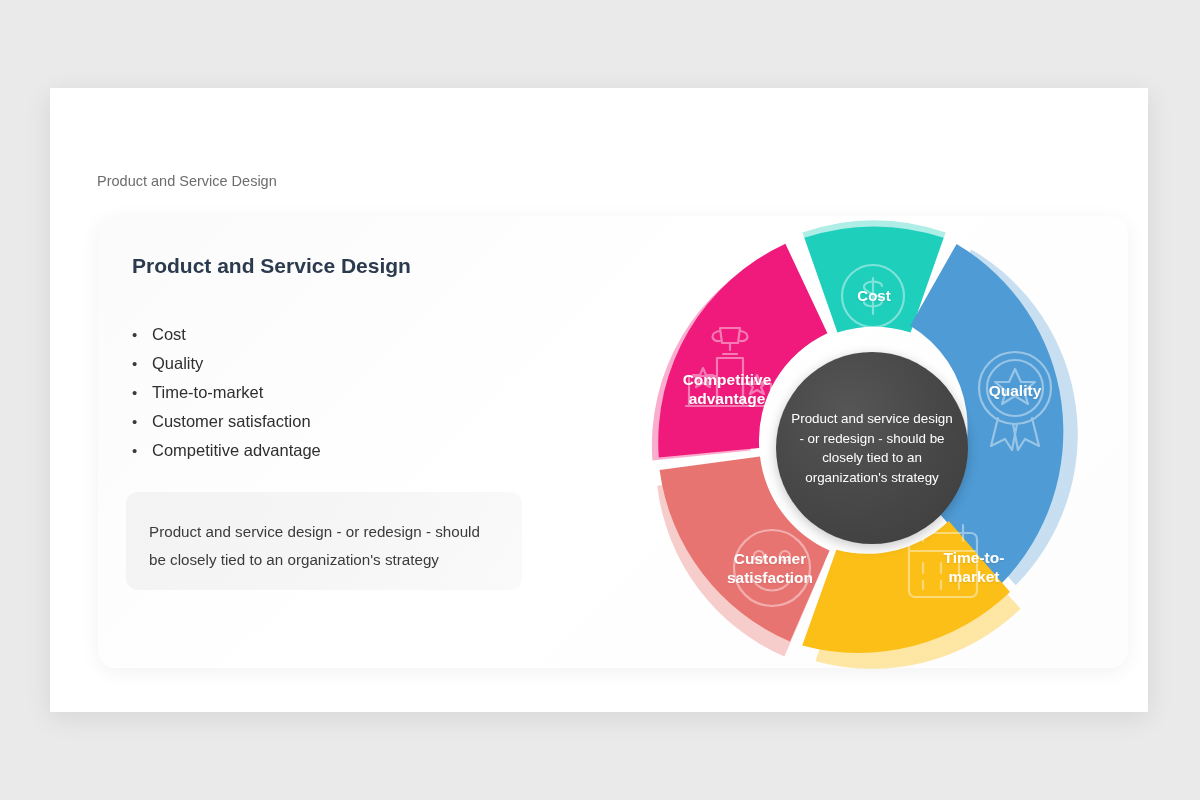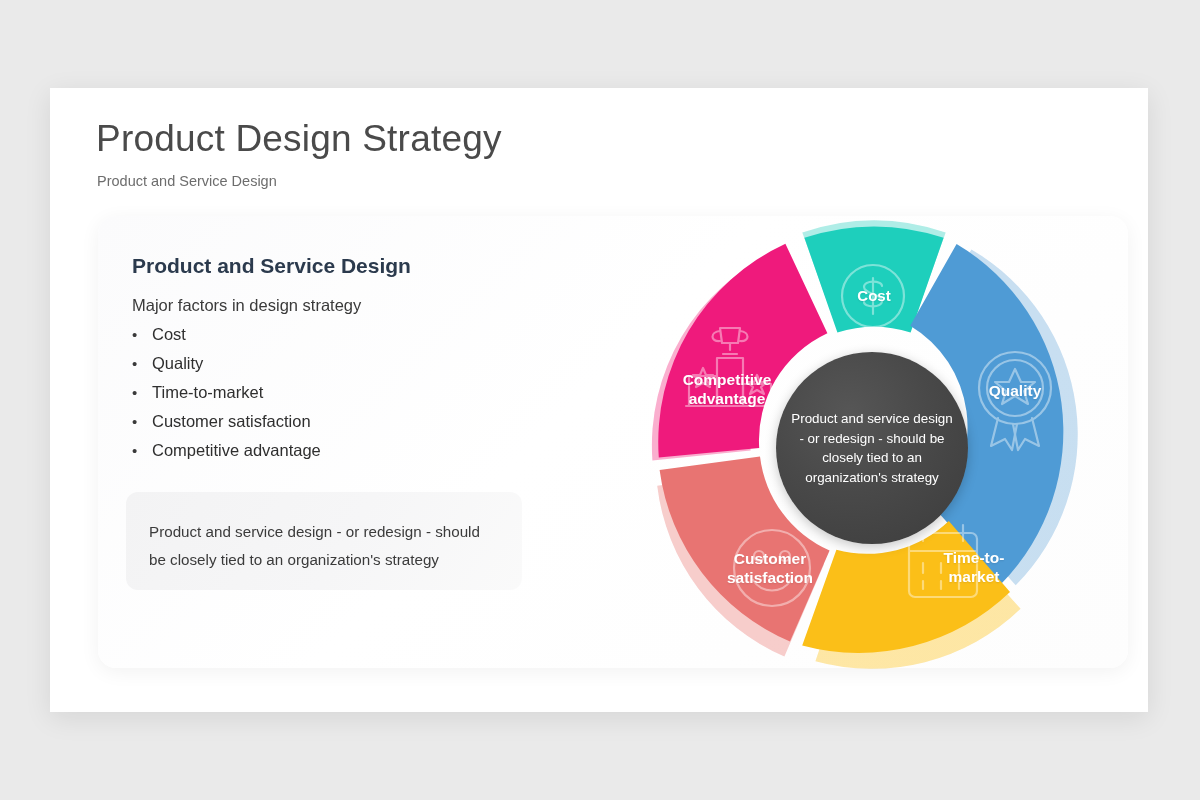--- a/index.html
+++ b/index.html
@@ -96,27 +96,25 @@
   .lbl-customer     { left:714px; top:549px; width:112px; }
   .lbl-competitive  { left:666px; top:370px; width:122px; }
 </style>
 </head>
 <body>
 
 <div class="stage">
 
   <div class="slide-card"></div>
 
-  <div class="page-title">Product Design Strategy</div>
   <div class="page-subtitle">Product and Service Design</div>
 
   <div class="inner-panel"></div>
 
   <div class="panel-heading">Product and Service Design</div>
-  <div class="panel-lead">Major factors in design strategy</div>
 
   <div class="bullet-list">
     <div class="bullet-row">
       <span class="bullet-dot">•</span>
       <span>Cost</span>
     </div>
     <div class="bullet-row">
       <span class="bullet-dot">•</span>
       <span>Quality</span>
     </div>

